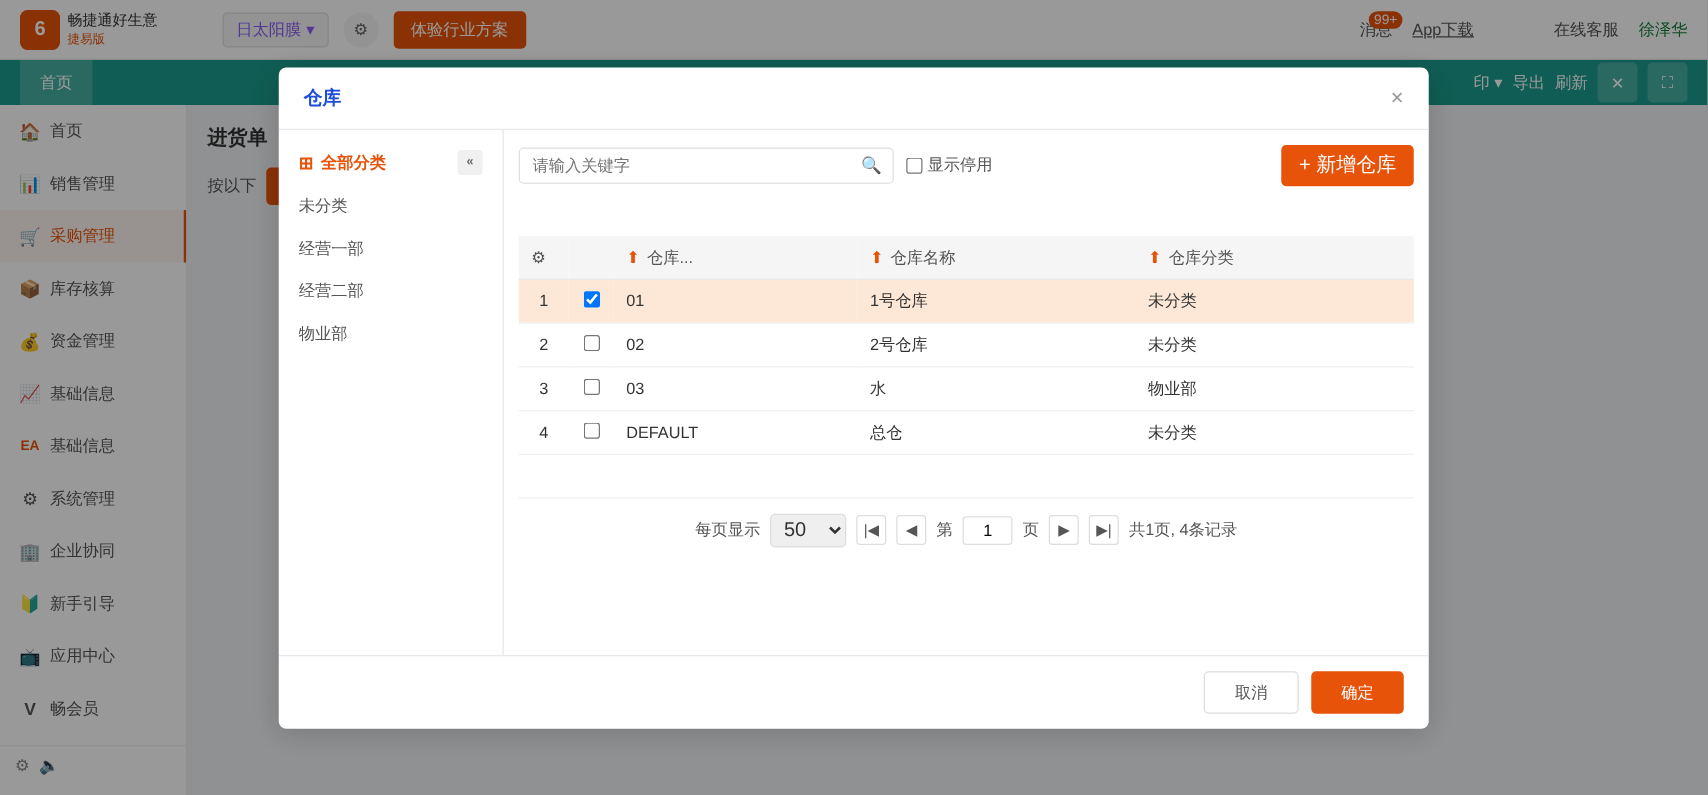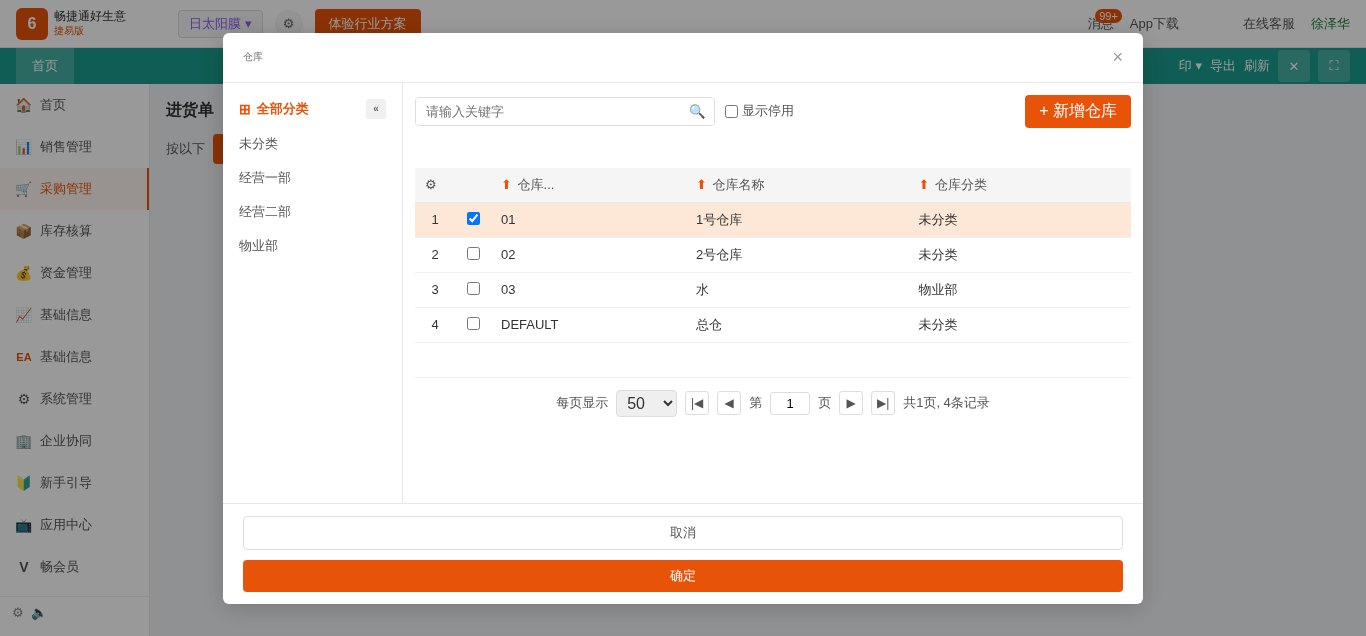--- a/index.html
+++ b/index.html
@@ -135,21 +135,21 @@
     .modal {
       background: #fff; border-radius: 6px;
       width: 920px; max-width: 95vw;
       box-shadow: 0 4px 24px rgba(0,0,0,0.18);
       overflow: hidden;
     }
     .modal-header {
       display: flex; align-items: center; justify-content: space-between;
       padding: 14px 20px; border-bottom: 1px solid #e8e8e8;
     }
-    .modal-title { font-size: 10px; font-weight: normal; color: #737373; }
+    .modal-title { font-size: 15px; font-weight: bold; color: #1d4ed8; }
     .modal-close { cursor: pointer; color: #999; font-size: 18px; }
     .modal-body { display: flex; min-height: 420px; }
 
     
     .cat-panel {
       width: 180px; border-right: 1px solid #e8e8e8;
       padding: 8px 0;
     }
     .cat-header {
       display: flex; align-items: center; gap: 6px;
@@ -231,21 +231,21 @@
     }
     .page-nav-btn:disabled { color: #ccc; cursor: default; }
     .page-input {
       width: 40px; border: 1px solid #ddd; border-radius: 3px;
       padding: 3px 6px; text-align: center; font-size: 13px;
     }
 
     
     .modal-footer {
       display: flex; justify-content: flex-end; gap: 10px;
-      padding: 12px 20px; border-top: 1px solid #e8e8e8; flex-direction: column;
+      padding: 12px 20px; border-top: 1px solid #e8e8e8;
     }
     .btn-cancel {
       background: #fff; color: #555; border: 1px solid #ddd;
       border-radius: 4px; padding: 7px 24px; cursor: pointer; font-size: 13px;
     }
     .btn-confirm {
       background: #e8530a; color: white; border: none;
       border-radius: 4px; padding: 7px 24px; cursor: pointer; font-size: 13px;
     }
   </style>
@@ -264,21 +264,21 @@
     <span>日太阳膜</span>
     <span>▾</span>
   </div>
   <div class="gear-btn">⚙</div>
   <button class="trial-btn">体验行业方案</button>
   <div class="header-right">
     <div class="notif-badge">
       <span>消息</span>
       <span class="badge">99+</span>
     </div>
-    <div style="cursor:pointer;">App下载</div>
+    <div style="cursor:pointer;text-decoration:underline;">App下载</div>
     <div style="cursor:pointer;margin-left:48px;">在线客服</div>
     <div style="cursor:pointer; color:#15803d;">徐泽华</div>
   </div>
 </div>
 
 <div class="sub-header">
   <div class="sub-tab active">首页</div>
   <div class="sub-header-right">
     <div class="sub-icon-btn">印 ▾</div>
     <div class="sub-icon-btn">导出</div>

